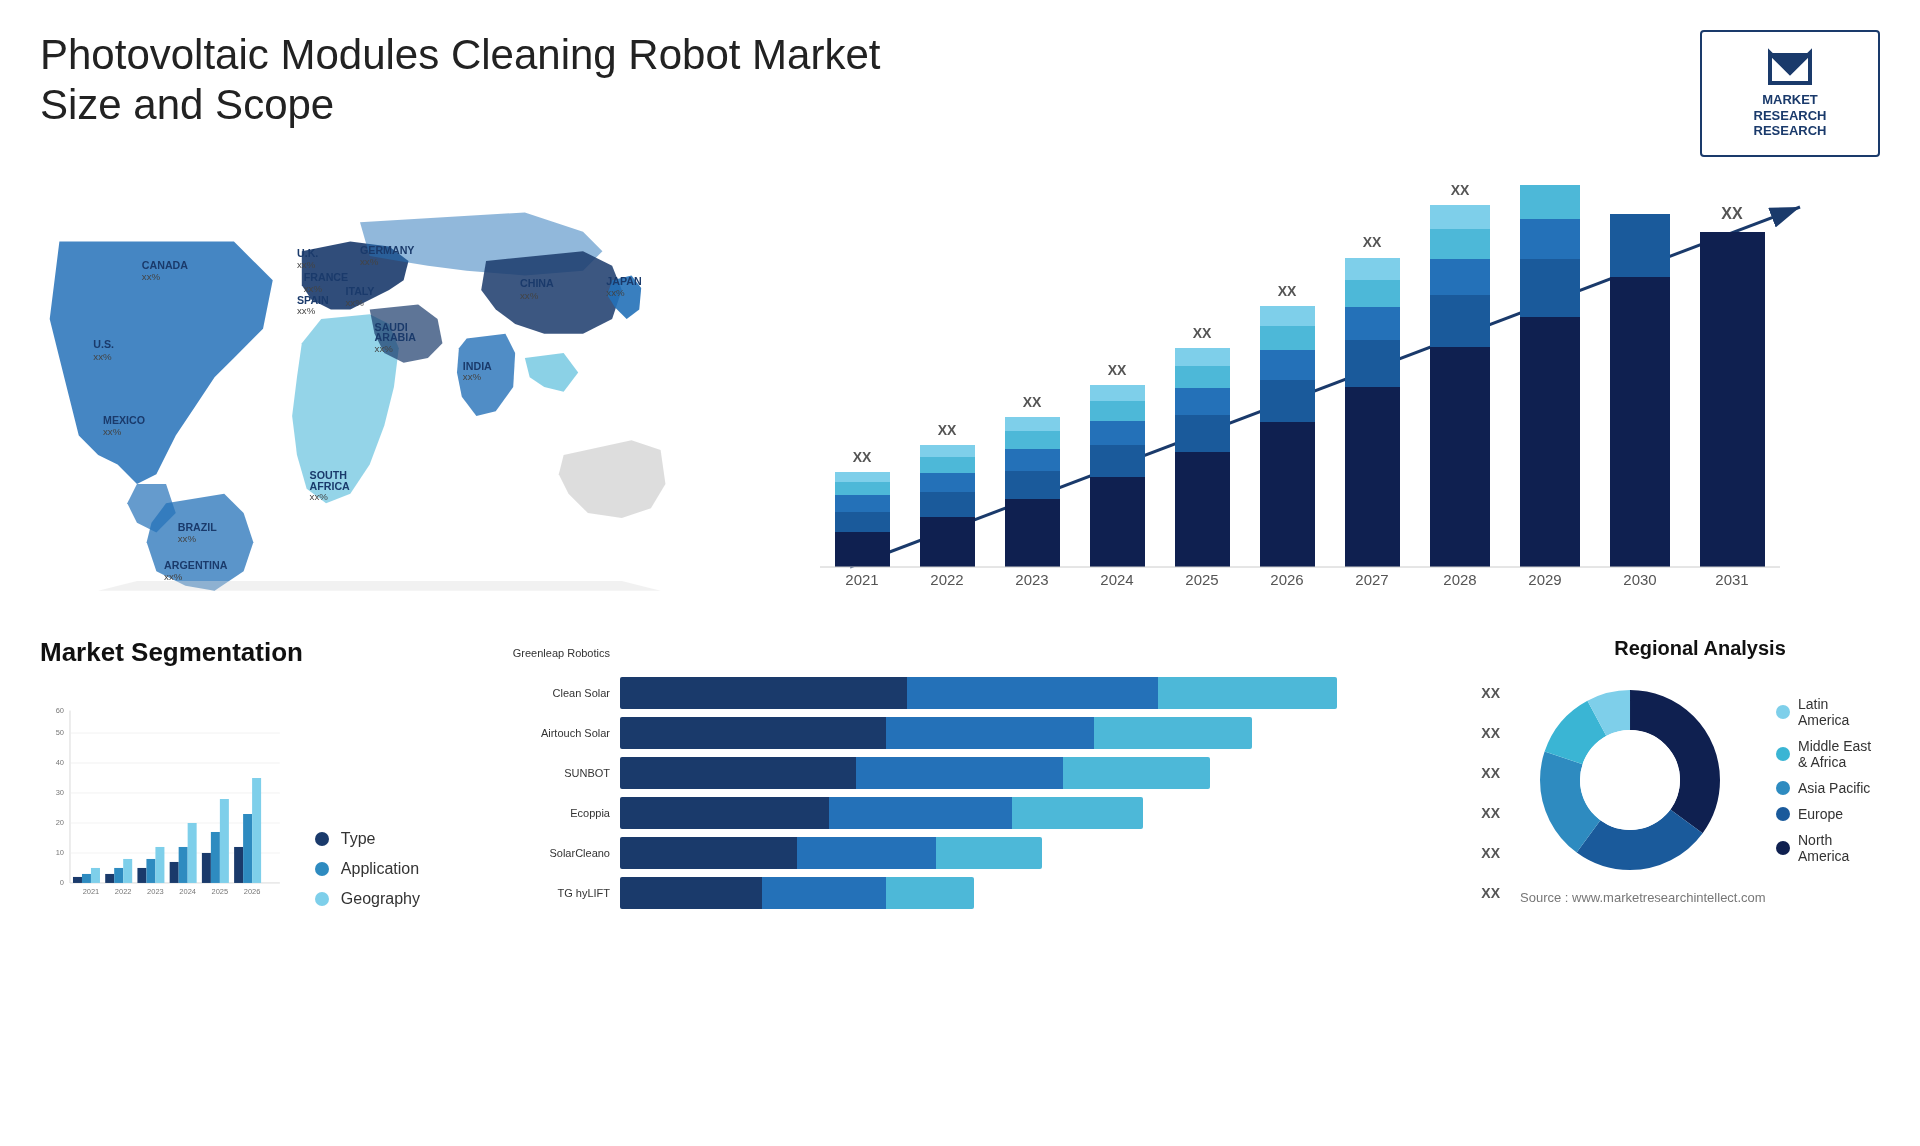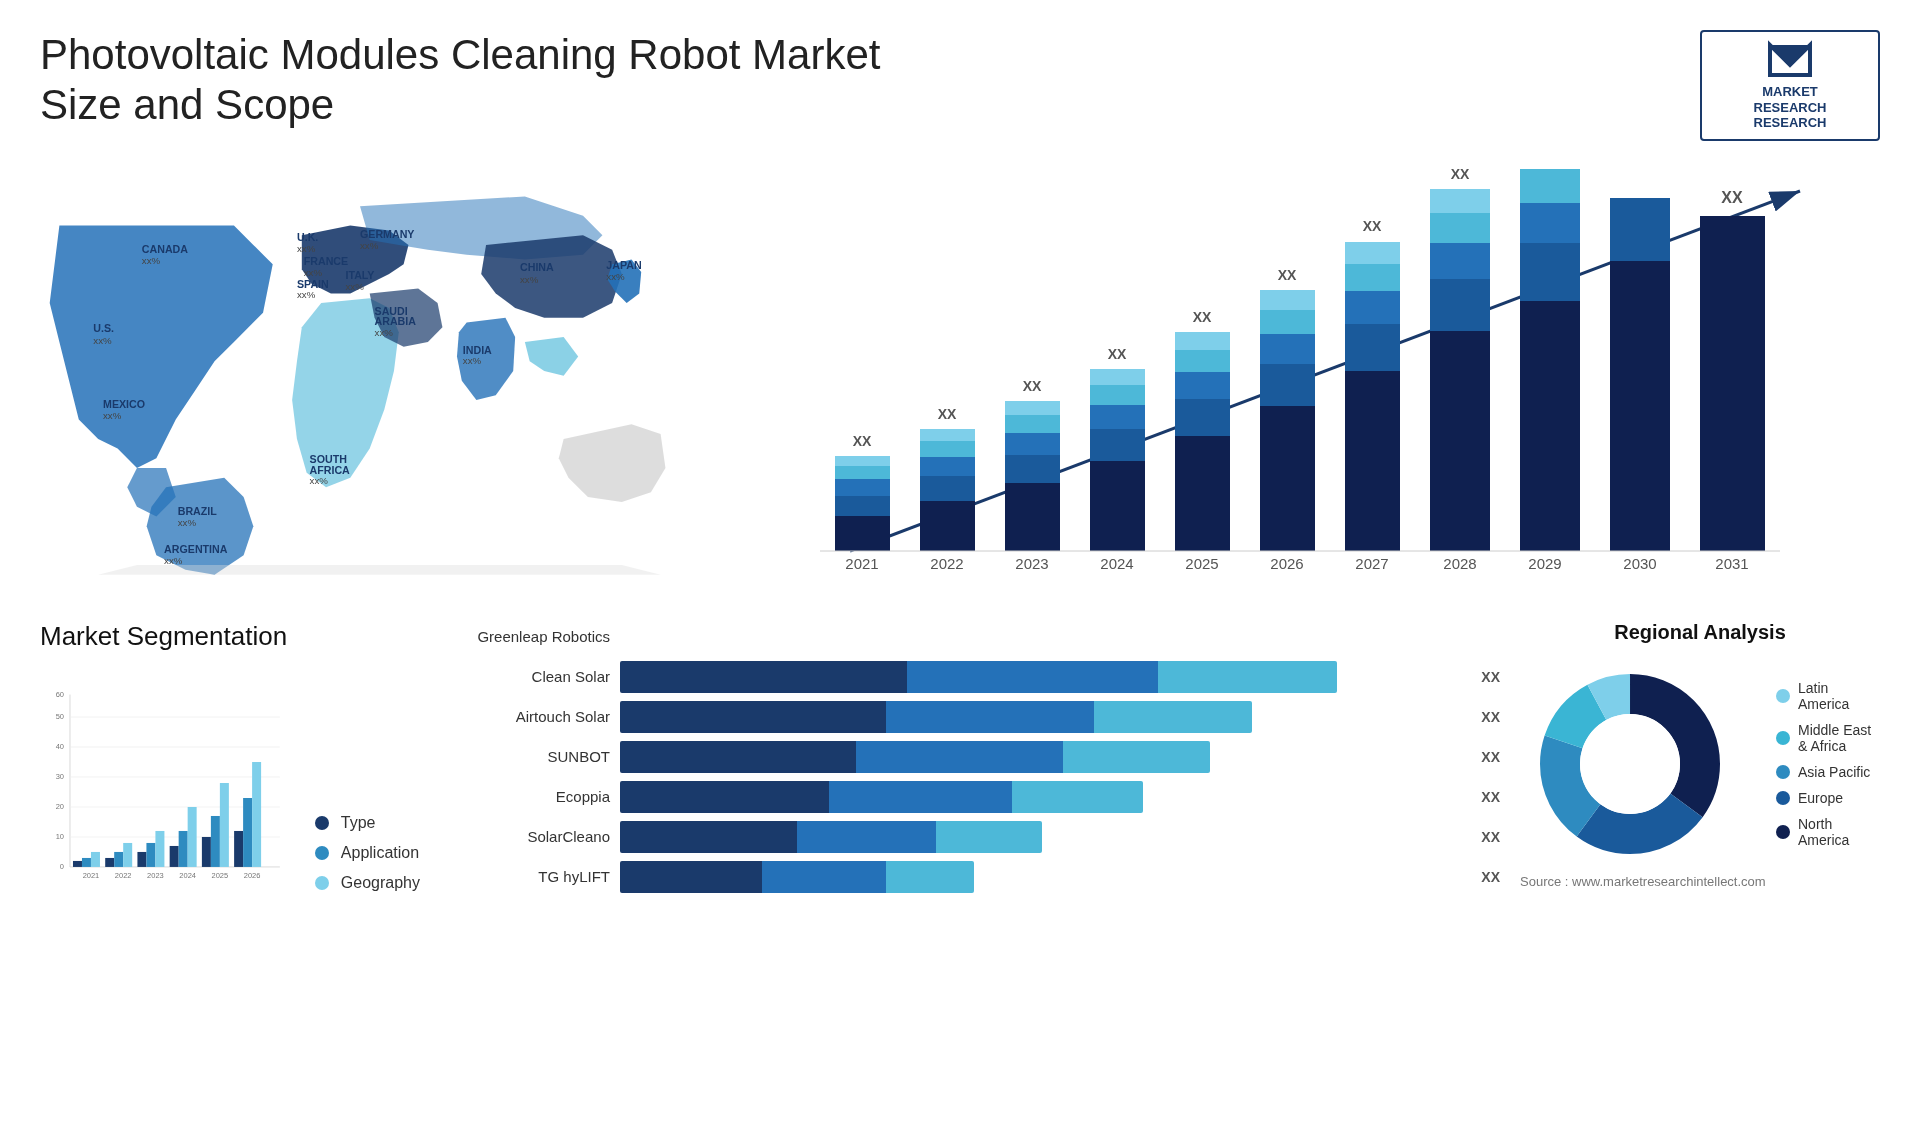--- a/index.html
+++ b/index.html
@@ -27,21 +27,21 @@
       font-weight: 400;
       color: #222;
       max-width: 900px;
       line-height: 1.2;
     }
     .logo-box {
       display: flex;
       flex-direction: column;
       align-items: center;
       border: 2px solid #1a3a6b;
-      padding: 8px 14px;
+      padding: 16px 14px;
       border-radius: 4px;
       min-width: 180px;
     }
     .logo-icon {
       width: 50px;
       height: 40px;
     }
     .logo-text {
       font-size: 13px;
       font-weight: 700;
@@ -101,21 +101,21 @@
       display: flex;
       gap: 20px;
       margin-top: 10px;
     }
     .segmentation-section {
       width: 380px;
       flex-shrink: 0;
     }
     .segmentation-title {
       font-size: 26px;
-      font-weight: 400;
+      font-weight: 700;
       color: #111;
       margin-bottom: 10px;
     }
     .seg-chart-area {
       display: flex;
       gap: 20px;
       align-items: flex-end;
     }
     .seg-bars {
       flex: 1;
@@ -155,21 +155,21 @@
       margin-bottom: 14px;
     }
     .player-row {
       display: flex;
       align-items: center;
       margin-bottom: 8px;
       gap: 10px;
     }
     .player-name {
       width: 170px;
-      font-size: 15px;
+      font-size: 11px;
       color: #333;
       text-align: right;
       flex-shrink: 0;
     }
     .player-bar-container {
       flex: 1;
       height: 32px;
       position: relative;
     }
     .player-bar {

